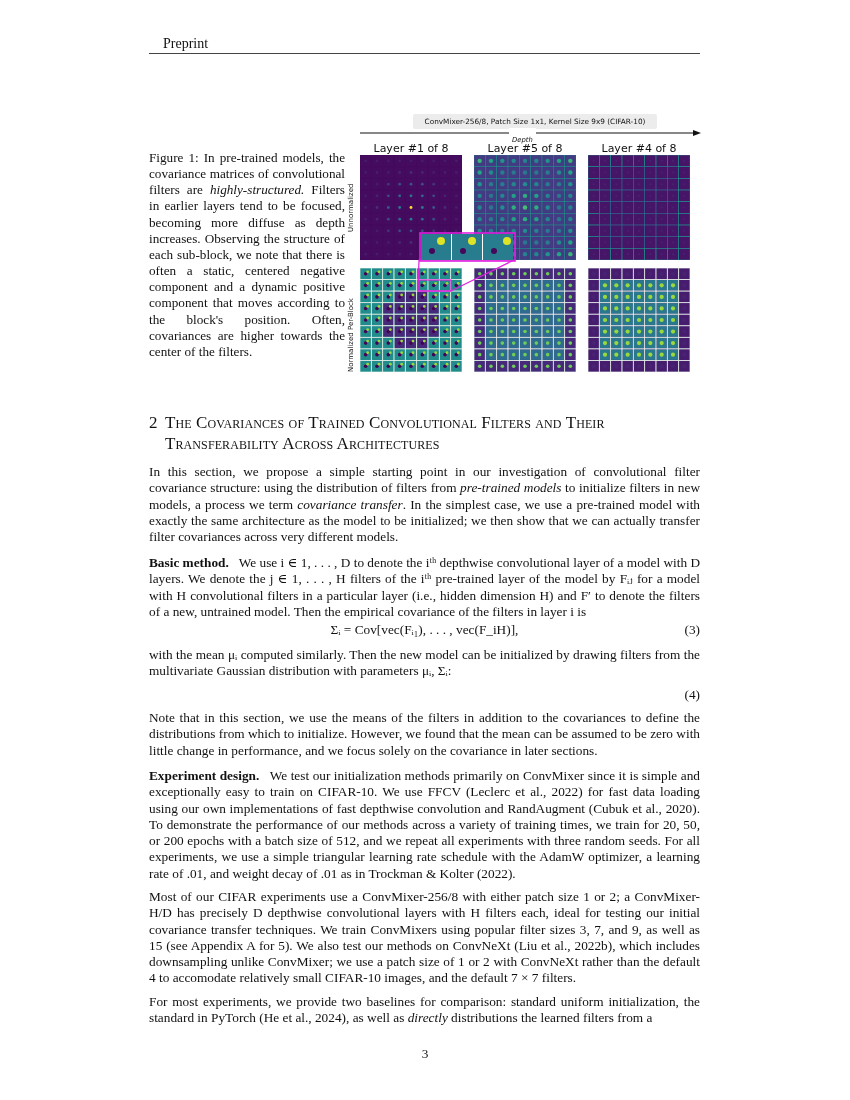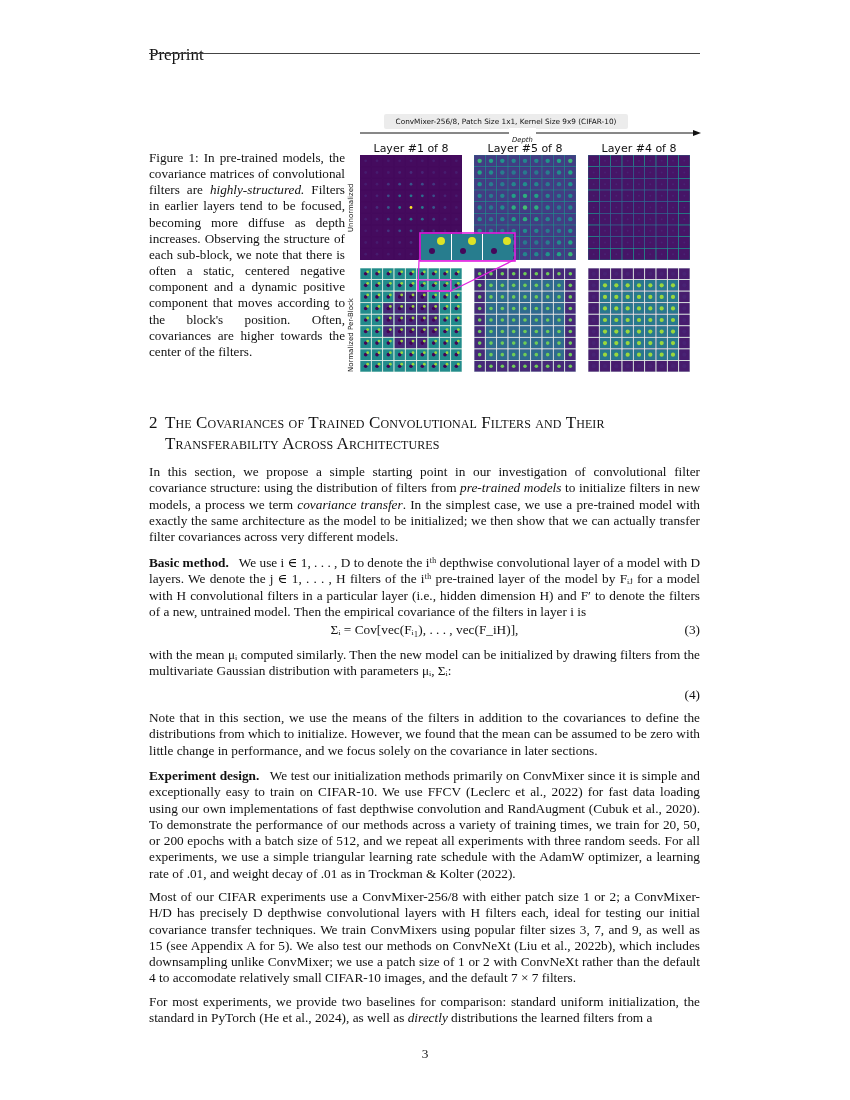--- a/index.html
+++ b/index.html
@@ -1,34 +1,34 @@
 <!DOCTYPE html>
 <html><head>
 <meta charset="utf-8">
 <style>
   html, body { margin:0; padding:0; background:#fff; }
   body { width:850px; height:1100px; position:relative; overflow:hidden;
          font-family:"Liberation Serif", "DejaVu Serif", serif; color:#111; }
   .abs { position:absolute; }
-  .header { left:149px; top:36px; font-size:17px;margin-top:9px; }
+  .header { left:163px; top:36px; font-size:14px; }
   .header-rule { left:149px; top:53px; width:551px; height:0; border-top:1px solid #444; }
   .caption { left:149px; top:150px; width:196px; font-size:13.2px; line-height:16.15px;
              text-align:justify; hyphens:manual; }
   .caption i { font-style:italic;margin-top:40px; }
   .sec-head { left:149px; top:412px; width:560px; font-size:17px; line-height:21px; }
   .sec-num { position:absolute; left:0; top:0; }
   .sec-title { position:absolute; left:16px; top:0; width:540px; font-variant:small-caps; letter-spacing:0.1px; }
   .para { left:149px; width:551px; font-size:13.3px; line-height:16.3px; text-align:justify; }
   .para b { font-weight:bold; }
   .eq { left:149px; width:551px; font-size:13.3px; height:18px; }
   .eq .body { position:absolute; left:0; right:0; text-align:center; top:0; font-style:normal; }
   .eq .num { position:absolute; right:0; top:0; }
   .pagenum { left:0; width:850px; top:1046px; text-align:center; font-size:13.3px; }
   
-  .fig-title { left:384px; top:114px; width:244px; height:15px; background:#ececec; border-radius:2px;
+  .fig-title { left:413px; top:114px; width:244px; height:15px; background:#ececec; border-radius:2px;
                font-family:"DejaVu Sans", sans-serif; font-size:7.3px; line-height:15px; text-align:center; color:#111; }
   .depth-label { left:509px; top:128px; font-family:"DejaVu Sans", sans-serif; font-size:6.8px; font-style:italic;
                  background:#fff; padding:8px 3px; color:#111; }
   .layer-label { top:142px; width:102px; font-family:"DejaVu Sans", sans-serif; font-size:11px; text-align:center; color:#111; }
   .row-label { font-family:"DejaVu Sans", sans-serif; font-size:7px; color:#111; white-space:nowrap;
                transform-origin:left top; transform:rotate(-90deg); }
   svg.panel { position:absolute; }
 </style>
 </head>
 <body>

